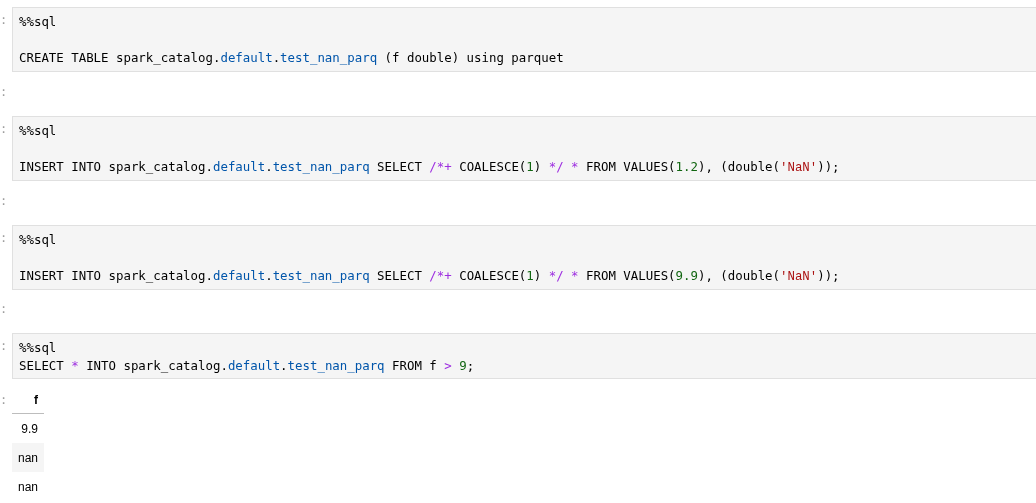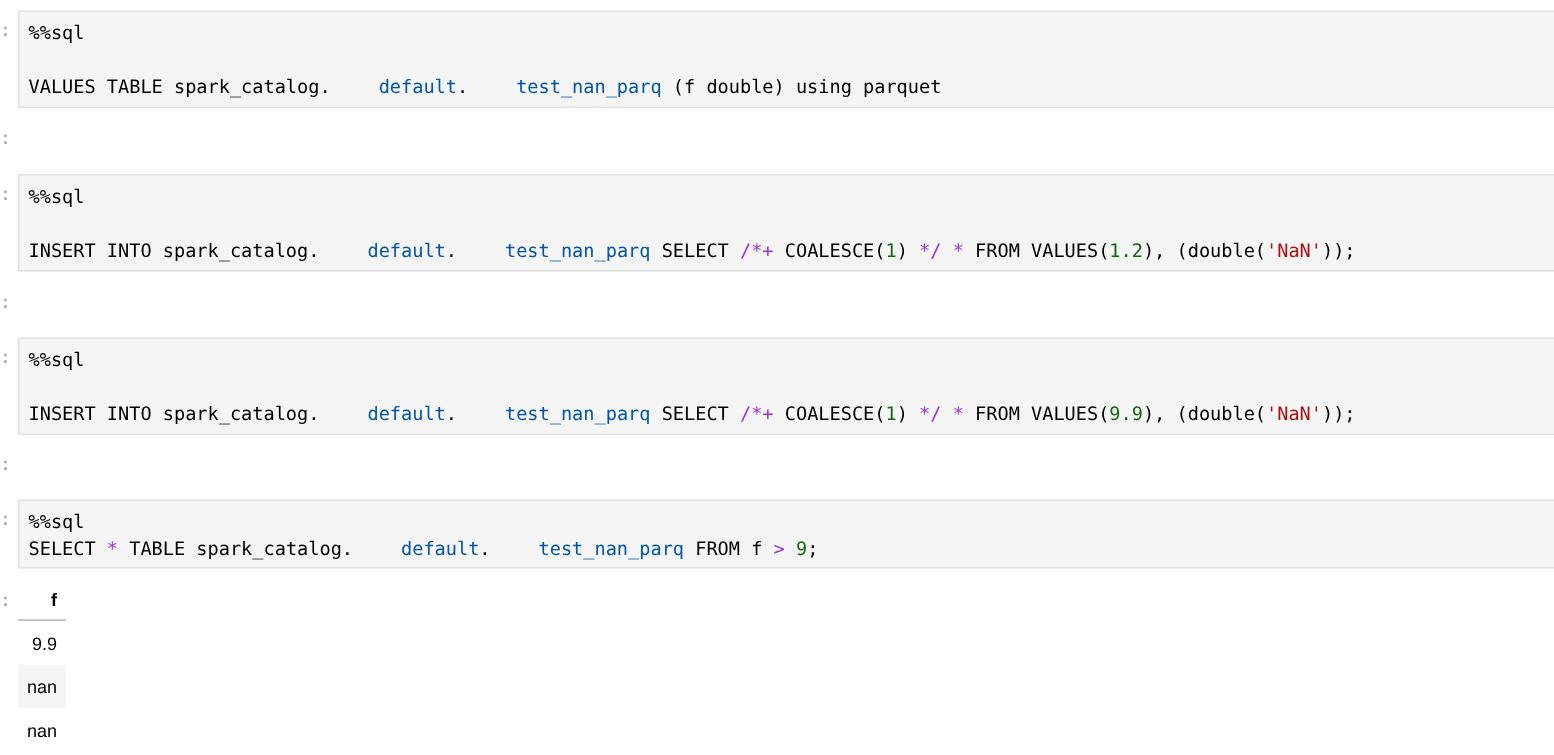--- a/index.html
+++ b/index.html
@@ -6,40 +6,40 @@
   body { width: 1036px; height: 503px; overflow: hidden; position: relative;
          font-family: "DejaVu Sans Mono", monospace; }
   .prompt { position: absolute; left: 0; width: 8px; font-size: 12px; color: #9e9e9e;
             font-family: "DejaVu Sans Mono", monospace; line-height: 14px; }
   .cell-input { position: absolute; left: 12px; width: 1040px; background: #f5f5f5;
                 border: 1px solid #e0e0e0; box-sizing: border-box;
                 padding: 5px 0 0 6px; font-size: 12.4px; line-height: 18px; color: #000; }
   .code-line { white-space: pre; height: 18px; }
   .blank-line { height: 18px; }
   .kw { color: #000; }
-  .prop { color: #0055aa; margin-left: 32px; }
+  .prop { color: #0055aa; }
   .num { color: #116611; }
-  .str { color: #aa1111; }
+  .str { color: #aa1111; font-family: Liberation Mono, monospace; }
   .op { color: #9d2ee0; }
 
   .out-table { position: absolute; left: 12px; top: 388px; border-collapse: collapse;
                font-family: "Liberation Sans", sans-serif; font-size: 12px; color: #000; }
   .out-table th { font-weight: bold; text-align: right; padding: 5px 6px 6px 6px;
                   border-bottom: 1px solid #bdbdbd; height: 13px; }
   .out-table td { text-align: right; padding: 0 6px; height: 29px; }
   .out-table tr.stripe td { background: #f5f5f5; }
 </style>
 </head>
 <body>
 
 <div class="prompt" style="top:13px">:</div>
 <div class="cell-input" style="top:7px; height:65px;">
   <div class="code-line">%%sql</div>
   <div class="blank-line"></div>
-  <div class="code-line"><span class="kw">VALUES TABLE spark_catalog.</span><span class="prop">default</span><span class="kw">.</span><span class="prop">test_nan_parq</span><span class="kw"> (f double) using parquet</span></div>
+  <div class="code-line"><span class="kw">CREATE TABLE spark_catalog.</span><span class="prop">default</span><span class="kw">.</span><span class="prop">test_nan_parq</span><span class="kw"> (f double) using parquet</span></div>
 </div>
 <div class="prompt" style="top:85px">:</div>
 
 <div class="prompt" style="top:122px">:</div>
 <div class="cell-input" style="top:116px; height:65px;">
   <div class="code-line">%%sql</div>
   <div class="blank-line"></div>
   <div class="code-line"><span class="kw">INSERT INTO spark_catalog.</span><span class="prop">default</span><span class="kw">.</span><span class="prop">test_nan_parq</span><span class="kw"> SELECT </span><span class="op">/*+</span><span class="kw"> COALESCE(</span><span class="num">1</span><span class="kw">) </span><span class="op">*/</span><span class="kw"> </span><span class="op">*</span><span class="kw"> FROM VALUES(</span><span class="num">1.2</span><span class="kw">), (double(</span><span class="str">'NaN'</span><span class="kw">));</span></div>
 </div>
 <div class="prompt" style="top:194px">:</div>
@@ -48,21 +48,21 @@
 <div class="cell-input" style="top:225px; height:65px;">
   <div class="code-line">%%sql</div>
   <div class="blank-line"></div>
   <div class="code-line"><span class="kw">INSERT INTO spark_catalog.</span><span class="prop">default</span><span class="kw">.</span><span class="prop">test_nan_parq</span><span class="kw"> SELECT </span><span class="op">/*+</span><span class="kw"> COALESCE(</span><span class="num">1</span><span class="kw">) </span><span class="op">*/</span><span class="kw"> </span><span class="op">*</span><span class="kw"> FROM VALUES(</span><span class="num">9.9</span><span class="kw">), (double(</span><span class="str">'NaN'</span><span class="kw">));</span></div>
 </div>
 <div class="prompt" style="top:302px">:</div>
 
 <div class="prompt" style="top:339px">:</div>
 <div class="cell-input" style="top:333px; height:46px;">
   <div class="code-line">%%sql</div>
-  <div class="code-line"><span class="kw">SELECT </span><span class="op">*</span><span class="kw"> TABLE spark_catalog.</span><span class="prop">default</span><span class="kw">.</span><span class="prop">test_nan_parq</span><span class="kw"> FROM f </span><span class="op">&gt;</span><span class="kw"> </span><span class="num">9</span><span class="kw">;</span></div>
+  <div class="code-line"><span class="kw">SELECT </span><span class="op">*</span><span class="kw"> INTO spark_catalog.</span><span class="prop">default</span><span class="kw">.</span><span class="prop">test_nan_parq</span><span class="kw"> FROM f </span><span class="op">&gt;</span><span class="kw"> </span><span class="num">9</span><span class="kw">;</span></div>
 </div>
 <div class="prompt" style="top:393px">:</div>
 
 <table class="out-table">
   <thead>
     <tr>
       <th>f</th>
     </tr>
   </thead>
   <tbody>

